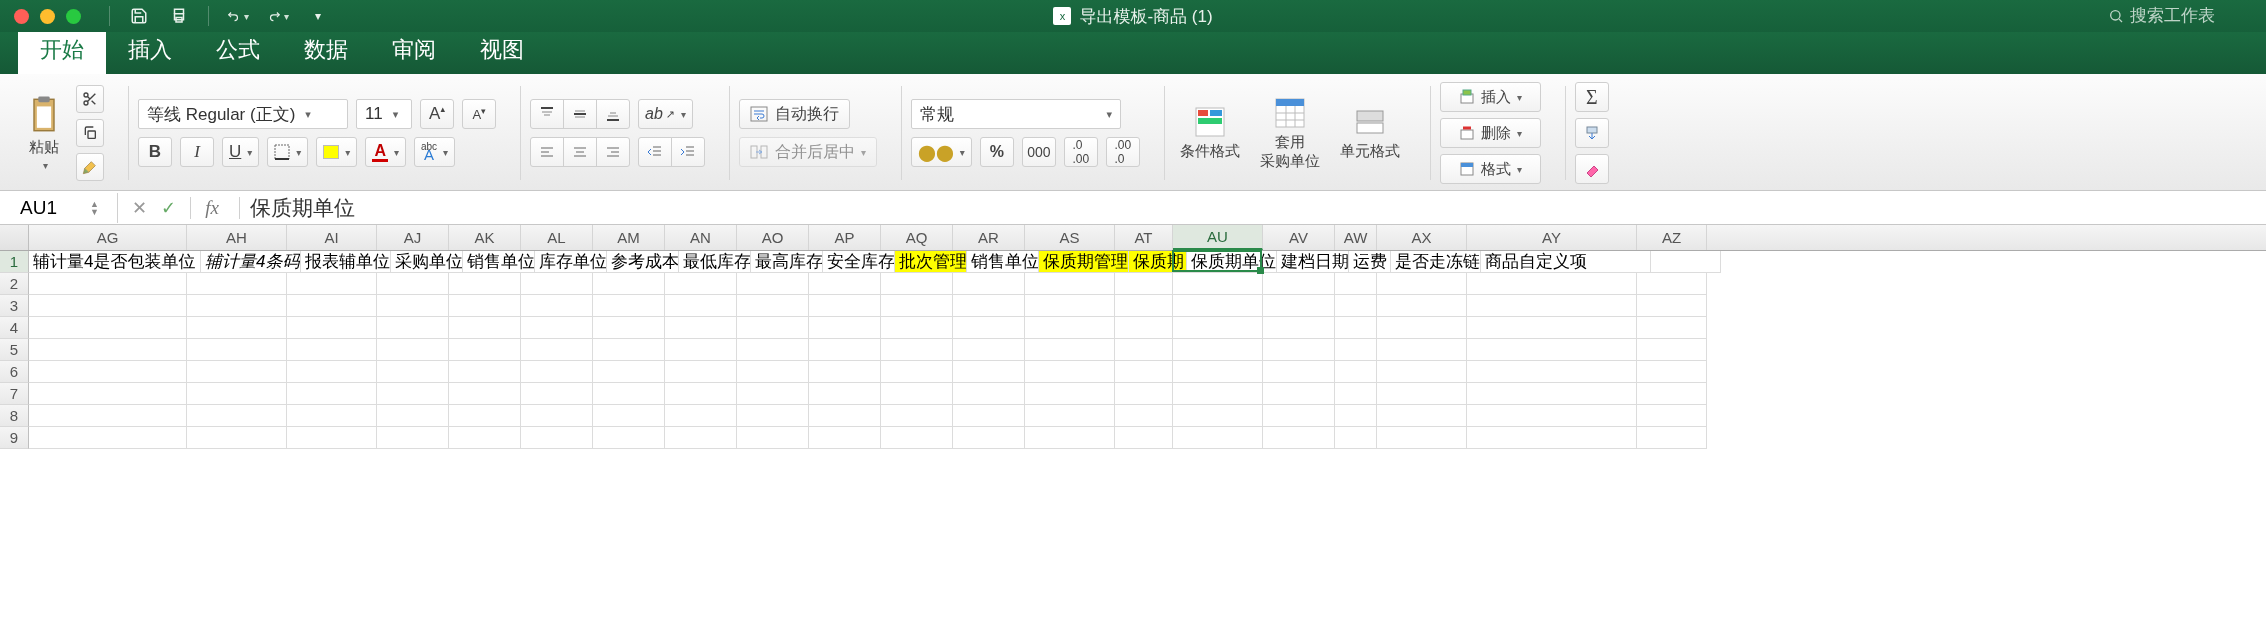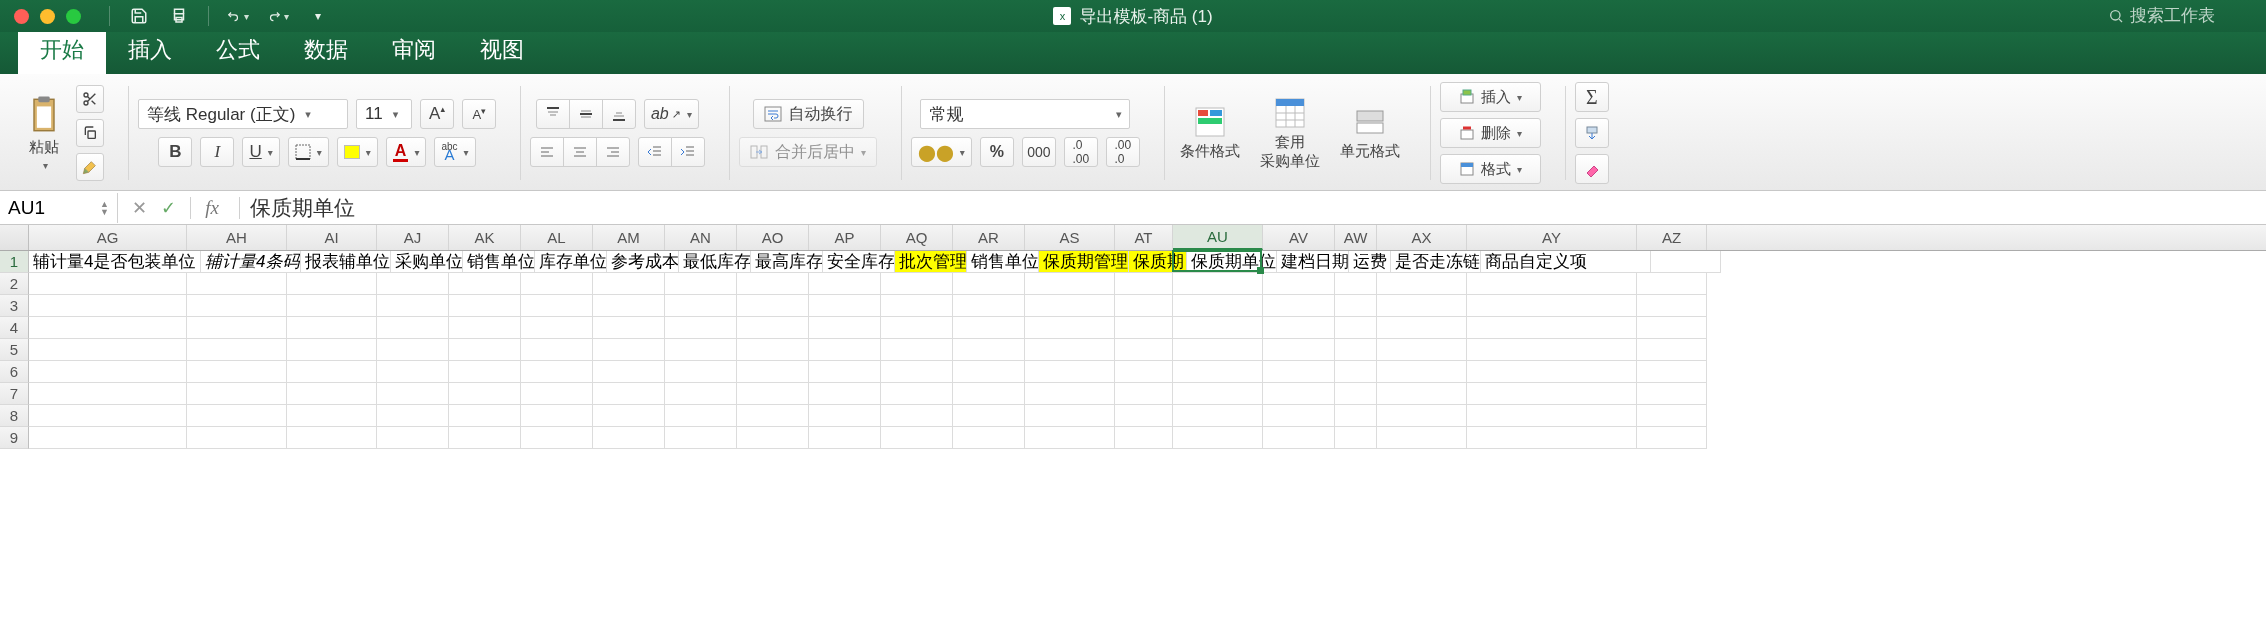--- a/index.html
+++ b/index.html
@@ -23,21 +23,21 @@
 
   
   .tabsbar { height: 42px; background: linear-gradient(#1a6a40, #155936); display:flex; align-items:flex-end; padding-left:18px; gap: 0; font-size:22px; color:#fff; }
   .tab { padding: 8px 22px 9px; cursor:pointer; }
   .tab.active { background:#fff; color:#1a7a46; font-weight:500; border-radius: 2px 2px 0 0; }
 
   
   .ribbon { background: linear-gradient(#fcfcfc,#e9e9e9); border-bottom:1px solid #c7c7c7; padding: 6px 10px 4px; display:flex; gap:14px; }
   .group { display:flex; flex-direction:column; justify-content:center; padding: 2px 10px; position:relative; }
   .group + .group::before { content:""; position:absolute; left:0; top:6px; bottom:6px; width:1px; background:#d6d6d6; }
-  .row { display:flex; align-items:center; gap:8px;justify-content:center; }
+  .row { display:flex; align-items:center; gap:8px; }
 
   .bigbtn { display:flex; flex-direction:column; align-items:center; gap:3px; padding:4px 6px; cursor:pointer; }
   .bigbtn .lbl { font-size:15px; color:#444; }
   .rbtn { width:34px; height:30px; border:1px solid #cfcfcf; background:linear-gradient(#fff,#f2f2f2); border-radius:3px; display:flex; align-items:center; justify-content:center; color:#444; cursor:pointer; }
   .rbtn.small { width:28px; height:28px; }
   .rbtn.dd { width:auto; padding:0 6px; gap:3px; }
   .dd-ar { font-size:10px; color:#666; margin-left:3px; }
   .combo { height:30px; border:1px solid #cfcfcf; background:#fff; display:flex; align-items:center; padding:0 8px; font-size:17px; color:#333; gap:10px; border-radius:2px; }
   .combo .arw { font-size:11px; color:#666; }
 
@@ -45,21 +45,21 @@
   .btnset .rbtn { border-radius:0; margin-left:-1px; }
   .btnset .rbtn:first-child { border-radius:3px 0 0 3px; margin-left:0; }
   .btnset .rbtn:last-child { border-radius:0 3px 3px 0; }
 
   .txt-A-red { color:#c00000; font-weight:bold; font-size:16px; border-bottom:3px solid #d00000; line-height:1; padding:0 2px;}
   .txt-fill { width:16px; height:14px; display:inline-block; background:#ffff00; border:1px solid #bbb; position:relative;}
   .pct-icon { font-size:16px; font-weight:bold;}
 
   
   .fbar { height:34px; border-bottom:1px solid #c7c7c7; display:flex; align-items:center; font-size:19px; color:#333; position:relative;}
-  .namebox { width:118px; padding:4px 8px; border-right:1px solid #d0d0d0; display:flex; align-items:center;}
+  .namebox { width:118px; padding:4px 20px; border-right:1px solid #d0d0d0; display:flex; align-items:center;}
   .namebox input { border:none; outline:none; font-size:19px; width:70px;}
   .nb-spin { display:flex; flex-direction:column; margin-left:auto; font-size:9px; line-height:8px; color:#888;}
   .fx-btns { display:flex; gap:14px; padding:0 14px; align-items:center; color:#999;}
   .fx-label { font-style:italic; font-family:"Times New Roman",serif; color:#777; margin-right:6px;}
   .fbar-sep { width:1px; height:22px; background:#d0d0d0;}
   .fcontent { flex:1; padding:4px 10px; font-size:21px;}
 
   
   .colhdr-row { display:flex; background:linear-gradient(#f5f5f5,#e7e7e7); border-bottom:1px solid #ababab; height:26px; font-size:15px; color:#555;}
   .corner { width:29px; border-right:1px solid #bfbfbf; background:linear-gradient(#f0f0f0,#e2e2e2);}

